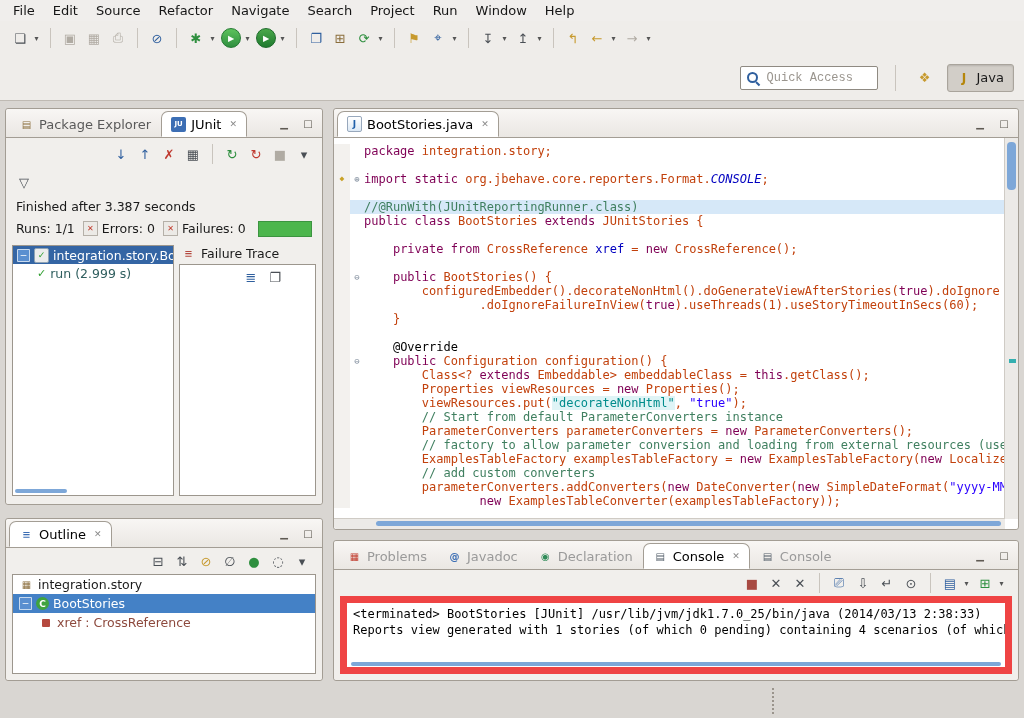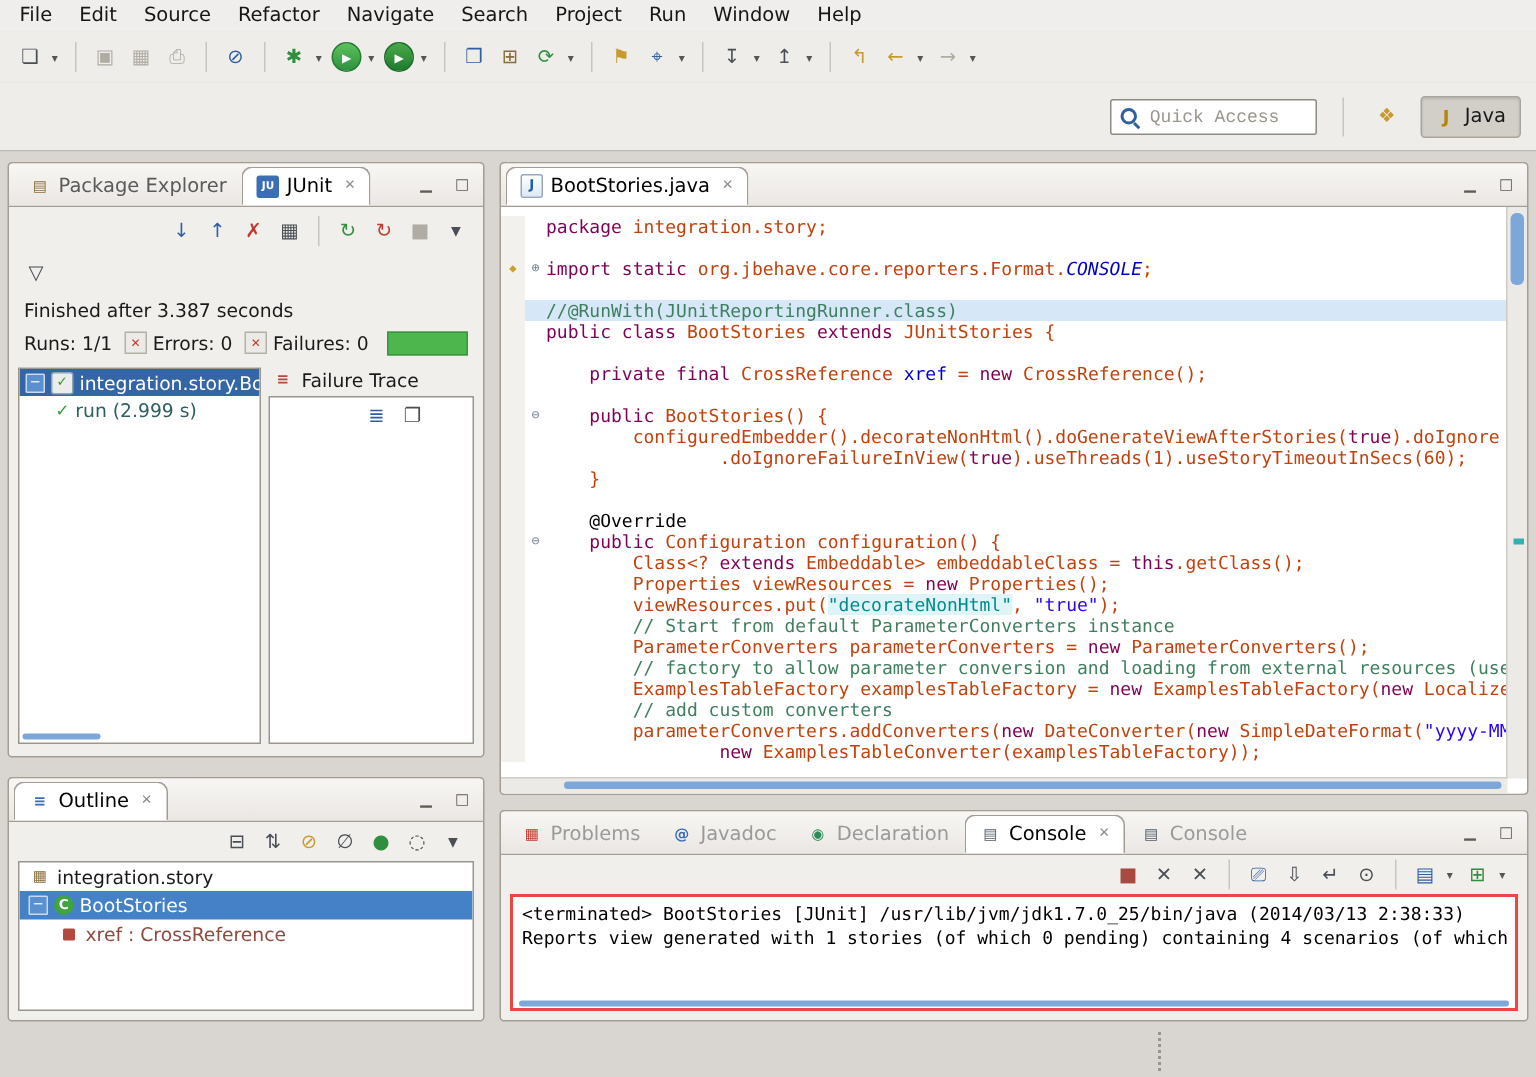--- a/index.html
+++ b/index.html
@@ -133,21 +133,21 @@
   .tk-hl{color:#008c8c;background:#dff4f6}
   .vscroll{position:absolute;right:0;top:0;width:13px;bottom:10px;background:#eceae7;border-left:1px solid #cfcbc5}
   .vthumb{position:absolute;left:2px;right:2px;top:4px;height:48px;background:#7da7d8;border-radius:4px}
   .vmark{position:absolute;right:2px;top:58%;width:7px;height:4px;background:#35b0b0}
   .hscroll{position:absolute;left:0;right:13px;bottom:0;height:10px;background:#eceae7;border-top:1px solid #cfcbc5}
   .hthumb{position:absolute;left:42px;right:4px;top:2px;height:5px;background:#7da7d8;border-radius:3px}
   
   .console-panel{left:333px;top:540px;width:686px;height:141px}
   .console-toolbar{height:26px;display:flex;align-items:center;justify-content:flex-end;
     padding:0 10px;flex:none}
-  .console-text{flex:1;background:#fff;border:2px solid #ef4444;margin:0 6px 6px;position:relative;
+  .console-text{flex:1;background:#fff;border:7px solid #ef4444;margin:0 6px 6px;position:relative;
     font-family:"DejaVu Sans Mono","Liberation Mono",monospace;font-size:12px;line-height:16px;
     padding:3px 6px;overflow:hidden;white-space:nowrap}
   .cline{color:#000}
   .console-hthumb{position:absolute;left:4px;right:4px;bottom:1px;height:4px;background:#7da7d8;border-radius:2px}
   
   .gripper{position:absolute;left:772px;top:688px;height:26px;width:0;border-left:2px dotted #9a948c}
 </style>
 </head>
 <body>
 
@@ -342,21 +342,21 @@
   </div>
   <div class="panel-body editor-body">
     <div class="code-area">
         <div class="code-line"><span class="ann"></span><span class="fold"></span><span class="ct"><span class="tk-k">package</span><span class="tk-p"> integration.story;</span></span></div>
         <div class="code-line"><span class="ann"></span><span class="fold"></span><span class="ct"></span></div>
         <div class="code-line"><span class="ann">◆</span><span class="fold">⊕</span><span class="ct"><span class="tk-k">import static</span><span class="tk-p"> org.jbehave.core.reporters.Format.</span><span class="tk-si">CONSOLE</span><span class="tk-p">;</span></span></div>
         <div class="code-line"><span class="ann"></span><span class="fold"></span><span class="ct"></span></div>
         <div class="code-line cur"><span class="ann"></span><span class="fold"></span><span class="ct"><span class="tk-c">//@RunWith(JUnitReportingRunner.class)</span></span></div>
         <div class="code-line"><span class="ann"></span><span class="fold"></span><span class="ct"><span class="tk-k">public class</span><span class="tk-p"> BootStories </span><span class="tk-k">extends</span><span class="tk-p"> JUnitStories {</span></span></div>
         <div class="code-line"><span class="ann"></span><span class="fold"></span><span class="ct"></span></div>
-        <div class="code-line"><span class="ann"></span><span class="fold"></span><span class="ct"><span class="tk-p">    </span><span class="tk-k">private final</span><span class="tk-p"> CrossReference </span><span class="tk-f">xref</span><span class="tk-p"> = </span><span class="tk-k">new</span><span class="tk-p"> CrossReference();</span></span></div>
+        <div class="code-line"><span class="ann"></span><span class="fold"></span><span class="ct"><span class="tk-p">    </span><span class="tk-k">private from</span><span class="tk-p"> CrossReference </span><span class="tk-f">xref</span><span class="tk-p"> = </span><span class="tk-k">new</span><span class="tk-p"> CrossReference();</span></span></div>
         <div class="code-line"><span class="ann"></span><span class="fold"></span><span class="ct"></span></div>
         <div class="code-line"><span class="ann"></span><span class="fold">⊖</span><span class="ct"><span class="tk-p">    </span><span class="tk-k">public</span><span class="tk-p"> BootStories() {</span></span></div>
         <div class="code-line"><span class="ann"></span><span class="fold"></span><span class="ct"><span class="tk-p">        configuredEmbedder().decorateNonHtml().doGenerateViewAfterStories(</span><span class="tk-k">true</span><span class="tk-p">).doIgnore</span></span></div>
         <div class="code-line"><span class="ann"></span><span class="fold"></span><span class="ct"><span class="tk-p">                .doIgnoreFailureInView(</span><span class="tk-k">true</span><span class="tk-p">).useThreads(1).useStoryTimeoutInSecs(60);</span></span></div>
         <div class="code-line"><span class="ann"></span><span class="fold"></span><span class="ct"><span class="tk-p">    }</span></span></div>
         <div class="code-line"><span class="ann"></span><span class="fold"></span><span class="ct"></span></div>
         <div class="code-line"><span class="ann"></span><span class="fold"></span><span class="ct"><span class="tk-p">    </span><span class="tk-a">@Override</span></span></div>
         <div class="code-line"><span class="ann"></span><span class="fold">⊖</span><span class="ct"><span class="tk-p">    </span><span class="tk-k">public</span><span class="tk-p"> Configuration configuration() {</span></span></div>
         <div class="code-line"><span class="ann"></span><span class="fold"></span><span class="ct"><span class="tk-p">        Class&lt;? </span><span class="tk-k">extends</span><span class="tk-p"> Embeddable&gt; embeddableClass = </span><span class="tk-k">this</span><span class="tk-p">.getClass();</span></span></div>
         <div class="code-line"><span class="ann"></span><span class="fold"></span><span class="ct"><span class="tk-p">        Properties viewResources = </span><span class="tk-k">new</span><span class="tk-p"> Properties();</span></span></div>

